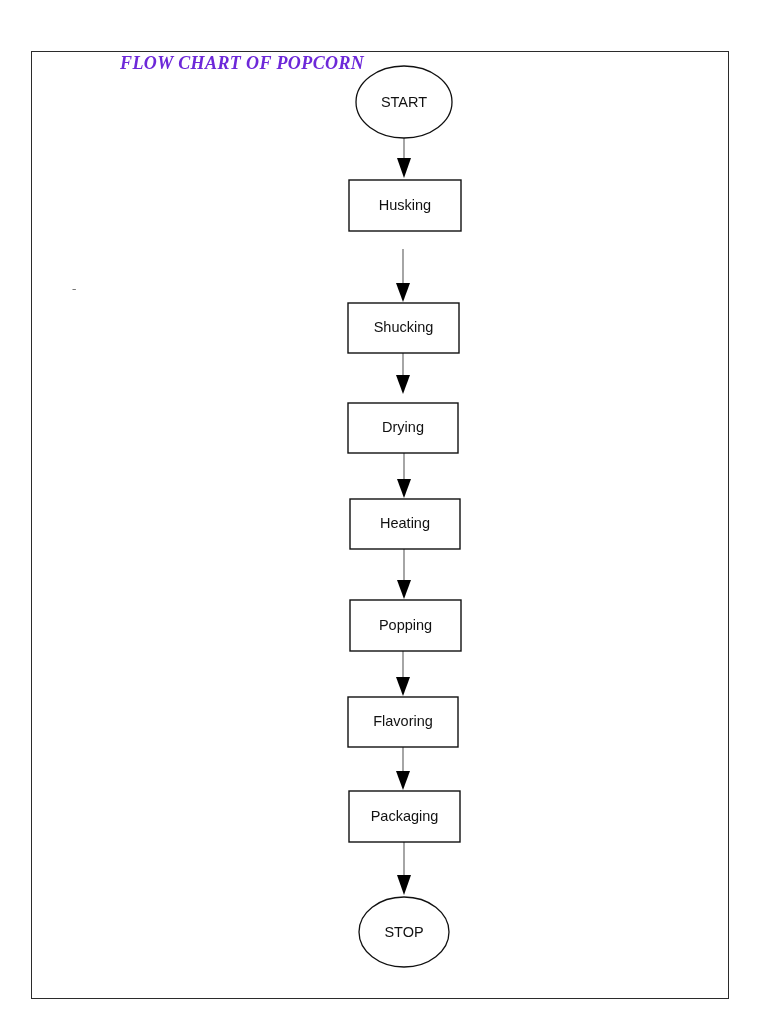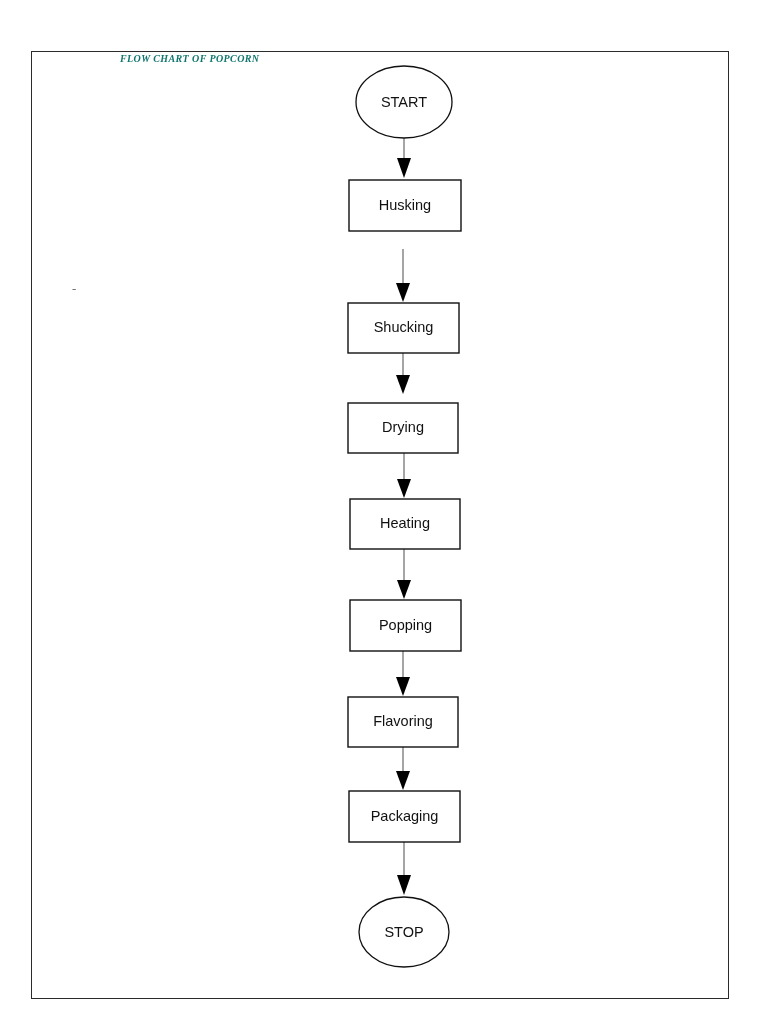--- a/index.html
+++ b/index.html
@@ -28,23 +28,23 @@
   }
 
   
   #chart-title {
     position: absolute;
     left: 120px;
     top: 53px;
     font-family: "Liberation Serif", serif;
     font-weight: bold;
     font-style: italic;
-    font-size: 10px;
+    font-size: 18px;
     letter-spacing: 0.4px;
-    color: #0f766e;
+    color: #6d28d9;
     white-space: nowrap;
   }
 
   
   #stray-dash {
     position: absolute;
     left: 72px;
     top: 282px;
     font-family: "Liberation Serif", serif;
     font-size: 13px;

